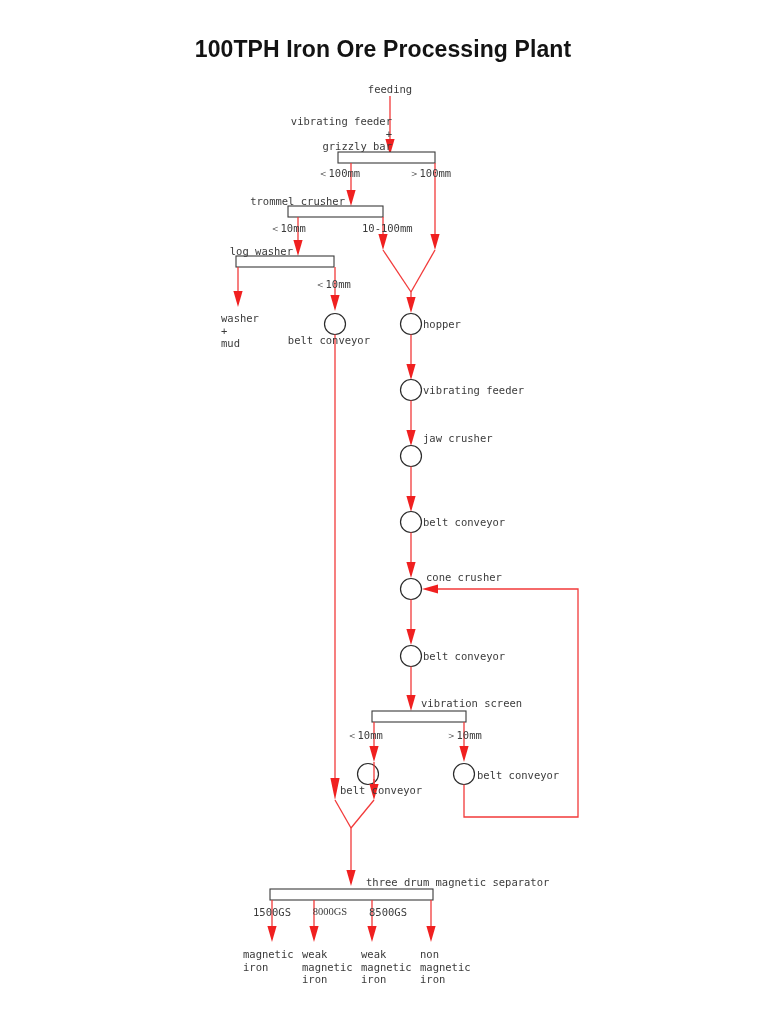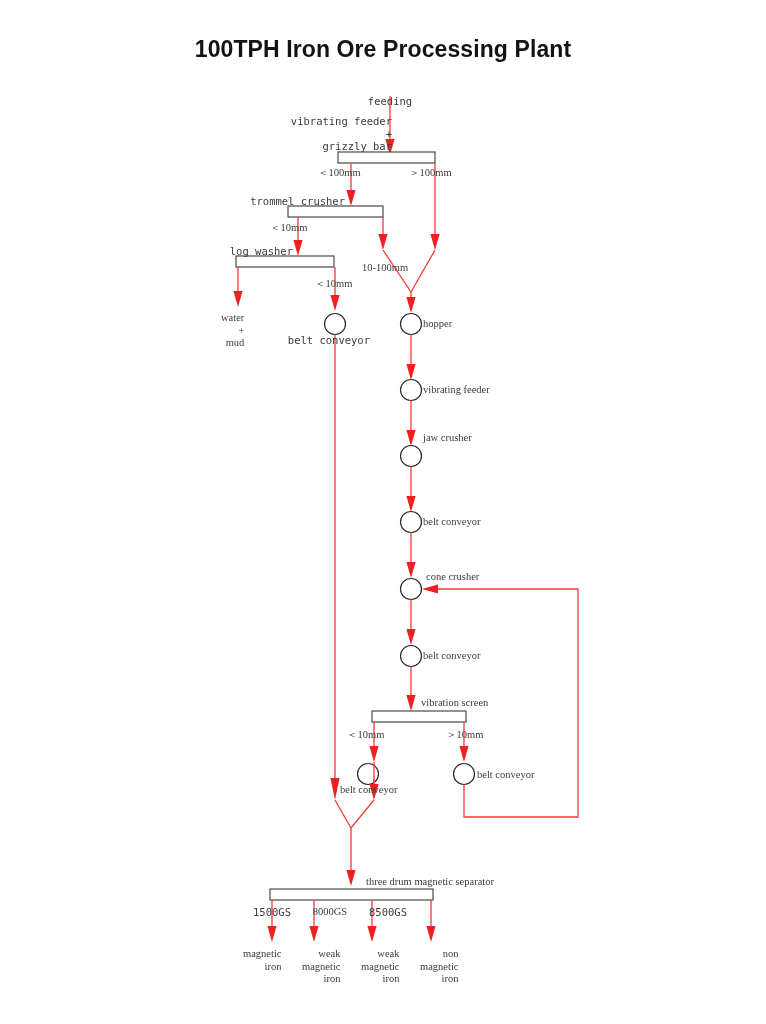--- a/index.html
+++ b/index.html
@@ -60,21 +60,21 @@
   }
   .lbl {
     position: absolute;
     font-family: "DejaVu Sans Mono", "Liberation Mono", monospace;
     font-size: 10.5px;
     color: #3b3b3b;
     white-space: pre;
     line-height: 12.5px;
   }
   .lbl.c { text-align: center; transform: translateX(-50%); }
-  .lbl.l { text-align: right; font-family: Liberation Serif, serif; }
+  .lbl.l { text-align: left; }
   .lbl.r { text-align: right; transform: translateX(-100%); }
 </style>
 </head>
 <body>
 
 <div id="canvas-wrap">
 
   <div id="page-title">100TPH Iron Ore Processing Plant</div>
 
   <svg id="flow" viewBox="0 0 766 1024">
@@ -244,39 +244,39 @@
       <path class="flow-line" d="M372,900 L372,931"></path>
       <polygon class="arrow-head" points="372,942 367.4,926 376.6,926"></polygon>
     </g>
     <g>
       <path class="flow-line" d="M431,900 L431,931"></path>
       <polygon class="arrow-head" points="431,942 426.4,926 435.6,926"></polygon>
     </g>
 
   </svg>
 
-  <div class="lbl c" style="left:390px; top:83px;margin-top:12px;">feeding</div>
+  <div class="lbl c" style="left:390px; top:83px;">feeding</div>
 
   <div class="lbl r" style="left:392px; top:115px;">vibrating feeder
 +
 grizzly bar</div>
 
   <div class="lbl l" style="left:318px; top:167px;">＜100mm</div>
   <div class="lbl l" style="left:409px; top:167px;">＞100mm</div>
 
   <div class="lbl r" style="left:345px; top:195px;">trommel crusher</div>
 
   <div class="lbl l" style="left:270px; top:222px;">＜10mm</div>
-  <div class="lbl l" style="left:362px; top:222px;margin-top:40px;">10-100mm</div>
+  <div class="lbl l" style="left:362px; top:222px;">10-100mm</div>
 
   <div class="lbl r" style="left:293px; top:245px;">log washer</div>
 
   <div class="lbl l" style="left:315px; top:278px;">＜10mm</div>
 
-  <div class="lbl l" style="left:221px; top:312px;">water
+  <div class="lbl l" style="left:221px; top:312px;">washer
 +
 mud</div>
 
   <div class="lbl r" style="left:370px; top:334px;">belt conveyor</div>
 
   <div class="lbl l" style="left:423px; top:318px;">hopper</div>
   <div class="lbl l" style="left:423px; top:384px;">vibrating feeder</div>
   <div class="lbl l" style="left:423px; top:432px;">jaw crusher</div>
   <div class="lbl l" style="left:423px; top:516px;">belt conveyor</div>
   <div class="lbl l" style="left:426px; top:571px;">cone crusher</div>

